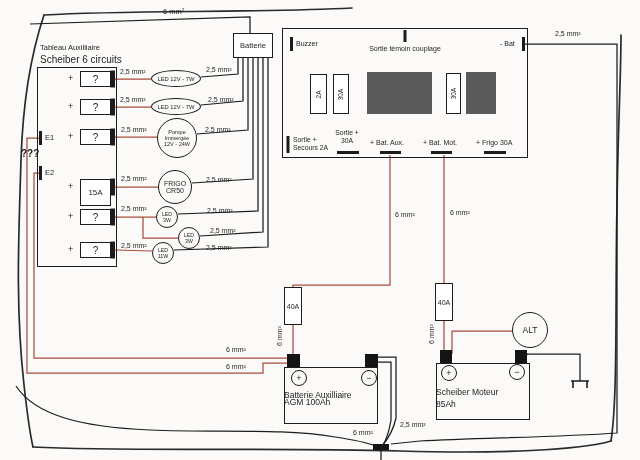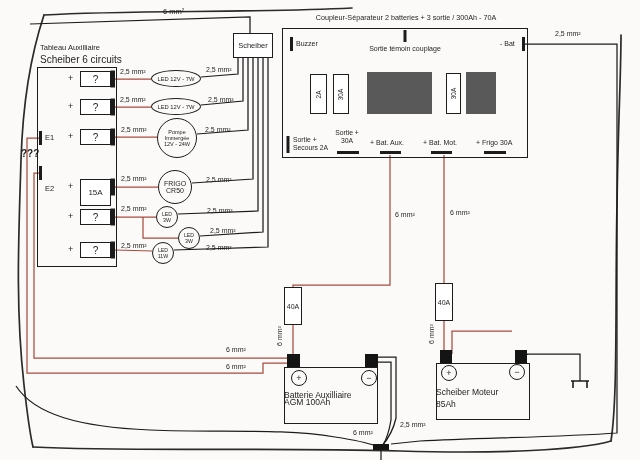--- a/index.html
+++ b/index.html
@@ -112,21 +112,21 @@
 
   <div class="comp fusebox" style="left:80px;top:71px;width:31px;height:16px;font-size:10px;">?</div>
   <div class="comp fusebox" style="left:80px;top:99px;width:31px;height:16px;font-size:10px;">?</div>
   <div class="comp fusebox" style="left:80px;top:129px;width:31px;height:16px;font-size:10px;">?</div>
   <div class="comp fusebox" style="left:80px;top:179px;width:31px;height:27px;font-size:8px;">15A</div>
   <div class="comp fusebox" style="left:80px;top:209px;width:31px;height:16px;font-size:10px;">?</div>
   <div class="comp fusebox" style="left:80px;top:242px;width:31px;height:16px;font-size:10px;">?</div>
 
   <div class="lbl" style="left:45px;top:134px;font-size:7.5px;">E1</div>
   <div class="lbl" style="left:21px;top:148px;font-size:10px;font-weight:bold;">???</div>
-  <div class="lbl" style="left:45px;top:169px;font-size:7.5px;margin-top:16px;">E2</div>
+  <div class="lbl" style="left:45px;top:169px;font-size:7.5px;">E2</div>
 
   <div class="lbl" style="left:120px;top:68px;">2,5 mm²</div>
   <div class="lbl" style="left:120px;top:96px;">2,5 mm²</div>
   <div class="lbl" style="left:121px;top:126px;">2,5 mm²</div>
   <div class="lbl" style="left:121px;top:175px;">2,5 mm²</div>
   <div class="lbl" style="left:121px;top:205px;">2,5 mm²</div>
   <div class="lbl" style="left:121px;top:242px;">2,5 mm²</div>
 
   <div class="lbl" style="left:206px;top:66px;">2,5 mm²</div>
   <div class="lbl" style="left:208px;top:96px;">2,5 mm²</div>
@@ -158,24 +158,23 @@
   <div class="comp round" style="left:178px;top:227px;width:22px;height:22px;font-size:5.2px;">
     <span>LED</span>
     <span>3W</span>
   </div>
   <div class="comp round" style="left:152px;top:242px;width:22px;height:22px;font-size:5.2px;">
     <span>LED</span>
     <span>11W</span>
   </div>
 
   <div class="comp box whitebox" style="left:233px;top:33px;width:40px;height:25px;display:flex;align-items:center;justify-content:center;font-size:7.5px;">
-    <span>Scheiber</span>
-  </div>
-
-  <div class="lbl center" style="left:300px;top:14px;width:212px;font-size:7.2px;">Coupleur-Séparateur 2 batteries + 3 sortie / 300Ah - 70A</div>
+    <span>Batterie</span>
+  </div>
+
   <div class="comp" style="left:282px;top:28px;width:246px;height:130px;border:1.6px solid #1c1c1c;"></div>
 
   <div class="lbl" style="left:296px;top:40px;">Buzzer</div>
   <div class="lbl center" style="left:352px;top:45px;width:106px;">Sortie témoin couplage</div>
   <div class="lbl" style="left:500px;top:40px;">- Bat</div>
 
   <div class="comp vfuse" style="left:310px;top:74px;width:17px;height:40px;">
     <span>2A</span>
   </div>
   <div class="comp vfuse" style="left:333px;top:74px;width:16px;height:40px;">
@@ -205,20 +204,23 @@
   <div class="lbl center rot" style="left:265px;top:332px;width:30px;">6 mm²</div>
   <div class="lbl center rot" style="left:417px;top:330px;width:30px;">6 mm²</div>
   <div class="lbl" style="left:226px;top:346px;">6 mm²</div>
   <div class="lbl" style="left:226px;top:363px;">6 mm²</div>
   <div class="lbl" style="left:353px;top:429px;">6 mm²</div>
   <div class="lbl" style="left:400px;top:421px;">2,5 mm²</div>
 
   <div class="comp fusebox" style="left:284px;top:287px;width:18px;height:38px;font-size:7px;">40A</div>
   <div class="comp fusebox" style="left:435px;top:283px;width:18px;height:38px;font-size:7px;">40A</div>
 
+  <div class="comp round" style="left:512px;top:312px;width:36px;height:36px;font-size:8.5px;">
+    <span>ALT</span>
+  </div>
 
   <div class="comp term" style="left:287px;top:354px;width:13px;height:14px;"></div>
   <div class="comp term" style="left:365px;top:354px;width:13px;height:14px;"></div>
   <div class="comp" style="left:284px;top:367px;width:94px;height:57px;border:1.5px solid #1c1c1c;background:var(--paper,#fbfaf8);"></div>
   <div class="comp tcirc" style="left:291px;top:370px;width:16px;height:16px;">
     <span>+</span>
   </div>
   <div class="comp tcirc" style="left:361px;top:370px;width:16px;height:16px;">
     <span>−</span>
   </div>

